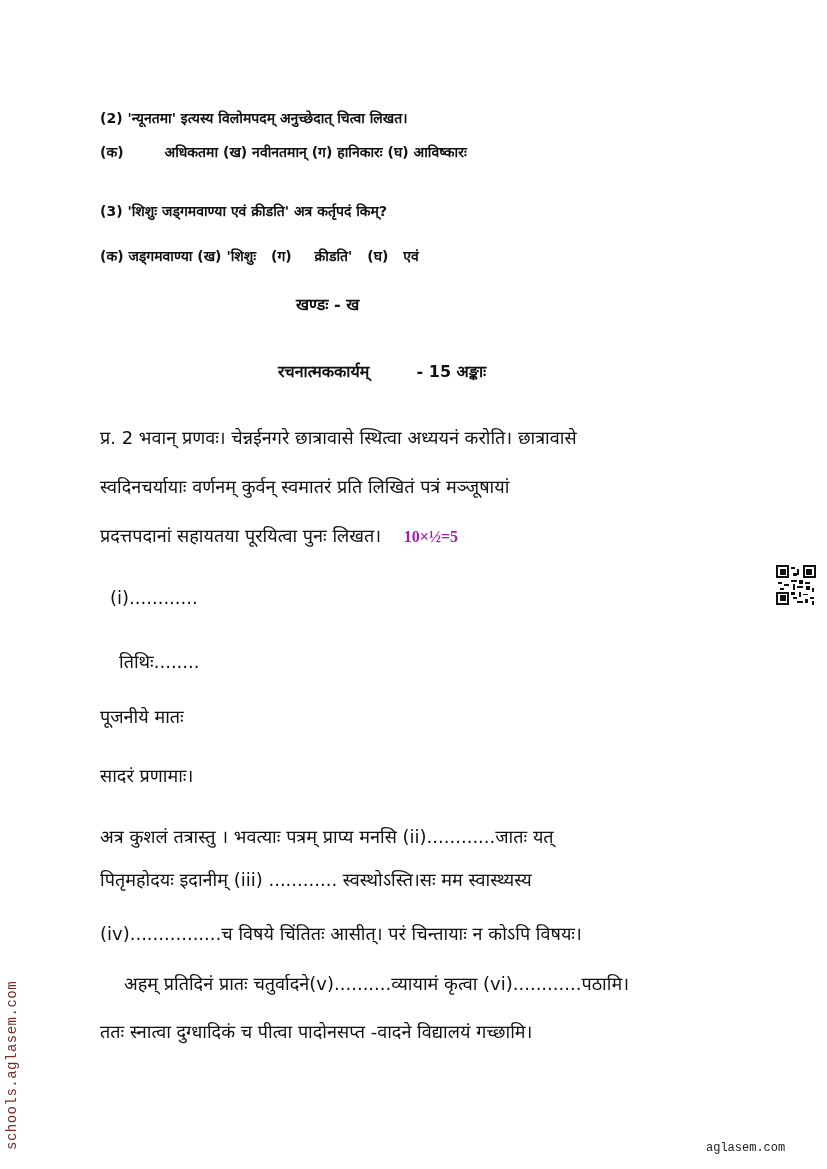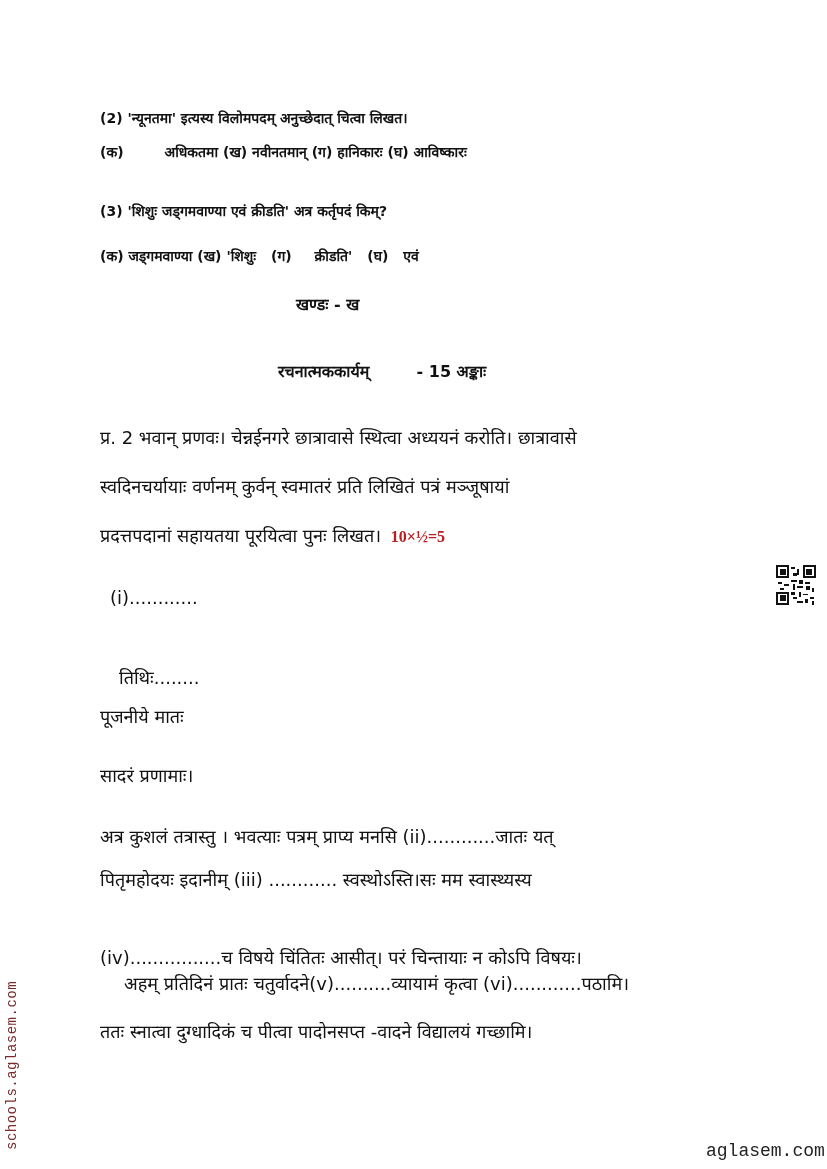--- a/index.html
+++ b/index.html
@@ -31,25 +31,25 @@
     }
     .gap {
       display: inline-block;
       width: 18px;
     }
     .gap-sm {
       display: inline-block;
       width: 10px;
     }
     .marks {
-      color: #b91c1c;
+      color: #a21caf;
       font-family: "Liberation Serif", serif;
       font-weight: bold;
       font-size: 16px;
-      margin-left: 4px;
+      margin-left: 17px;
     }
     .center-heading {
       position: absolute;
       white-space: nowrap;
       font-weight: bold;
       font-size: 16px;
     }
     .qr {
       position: absolute;
       left: 776px;
@@ -67,21 +67,21 @@
       font-size: 14px;
       color: #7a2b2b;
       white-space: nowrap;
       letter-spacing: 0.5px;
     }
     .watermark-bottom {
       position: absolute;
       left: 706px;
       top: 1141px;
       font-family: "Liberation Mono", monospace;
-      font-size: 18px;
+      font-size: 12px;
       color: #222222;
       white-space: nowrap;
     }
   </style>
 </head>
 <body>
 
 <div class="line bold" style="top:106px;">(2) 'न्यूनतमा' इत्यस्य विलोमपदम् अनुच्छेदात् चित्वा लिखत।</div>
 
 <div class="line bold" style="top:140px;text-align:right;">
@@ -159,24 +159,24 @@
     <rect x="9" y="17" width="2" height="1"></rect>
       <rect x="15" y="18" width="2" height="2"></rect>
       <rect x="18" y="17" width="2" height="1"></rect>
     <rect x="11" y="19" width="3" height="1"></rect>
       <rect x="19" y="19" width="1" height="2"></rect>
       <rect x="2" y="12" width="2" height="1"></rect>
   </g>
 </svg>
 
 <div class="line regular" style="top:586px; left:110px;">(i)............</div>
-<div class="line regular" style="top:666px; left:119px;text-align:right;">तिथिः........</div>
+<div class="line regular" style="top:650px; left:119px;text-align:right;">तिथिः........</div>
 <div class="line regular" style="top:705px;">पूजनीये मातः</div>
 <div class="line regular" style="top:764px;">सादरं प्रणामाः।</div>
 
 <div class="line regular" style="top:825px;">अत्र कुशलं तत्रास्तु । भवत्याः पत्रम् प्राप्य मनसि (ii)............जातः यत्</div>
 <div class="line regular" style="top:868px;">पितृमहोदयः इदानीम् (iii) ............ स्वस्थोऽस्ति।सः मम स्वास्थ्यस्य</div>
-<div class="line regular" style="top:922px;margin-top:24px;">(iv)................च विषये चिंतितः आसीत्। परं चिन्तायाः न कोऽपि विषयः।</div>
+<div class="line regular" style="top:922px;">(iv)................च विषये चिंतितः आसीत्। परं चिन्तायाः न कोऽपि विषयः।</div>
 <div class="line regular" style="top:972px;margin-left:24px;">अहम् प्रतिदिनं प्रातः चतुर्वादने(v)..........व्यायामं कृत्वा (vi)............पठामि।</div>
 <div class="line regular" style="top:1020px;">ततः स्नात्वा दुग्धादिकं च पीत्वा पादोनसप्त -वादने विद्यालयं गच्छामि।</div>
 
 <div class="watermark-side">schools.aglasem.com</div>
 <div class="watermark-bottom">aglasem.com</div>
 
 </body></html>

